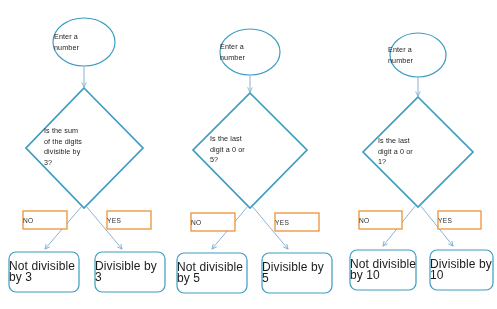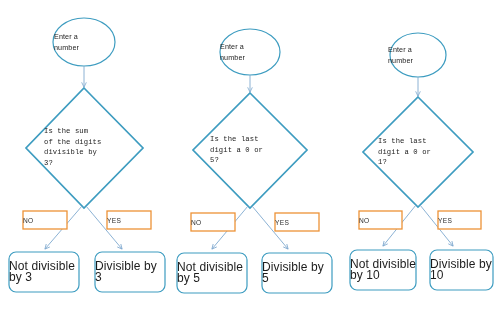--- a/index.html
+++ b/index.html
@@ -31,21 +31,21 @@
     position: absolute;
     text-align: left;
     color: #1c1c1c;
     font-size: 7.2px;
     line-height: 10.5px;
     letter-spacing: 0.1px;
     white-space: pre-line;
     pointer-events: none;
   }
   .ellipse-text { font-size: 7.2px; }
-  .diamond-text { font-size: 7.2px; font-family: Liberation Mono, monospace; }
+  .diamond-text { font-size: 7.2px; }
   .result-text  { font-size: 12px; }
   .branch-text {
     font-size: 6.6px;
     letter-spacing: 0.35px;
     color: #2b2b2b;
   }
 </style>
 </head>
 <body>
 

